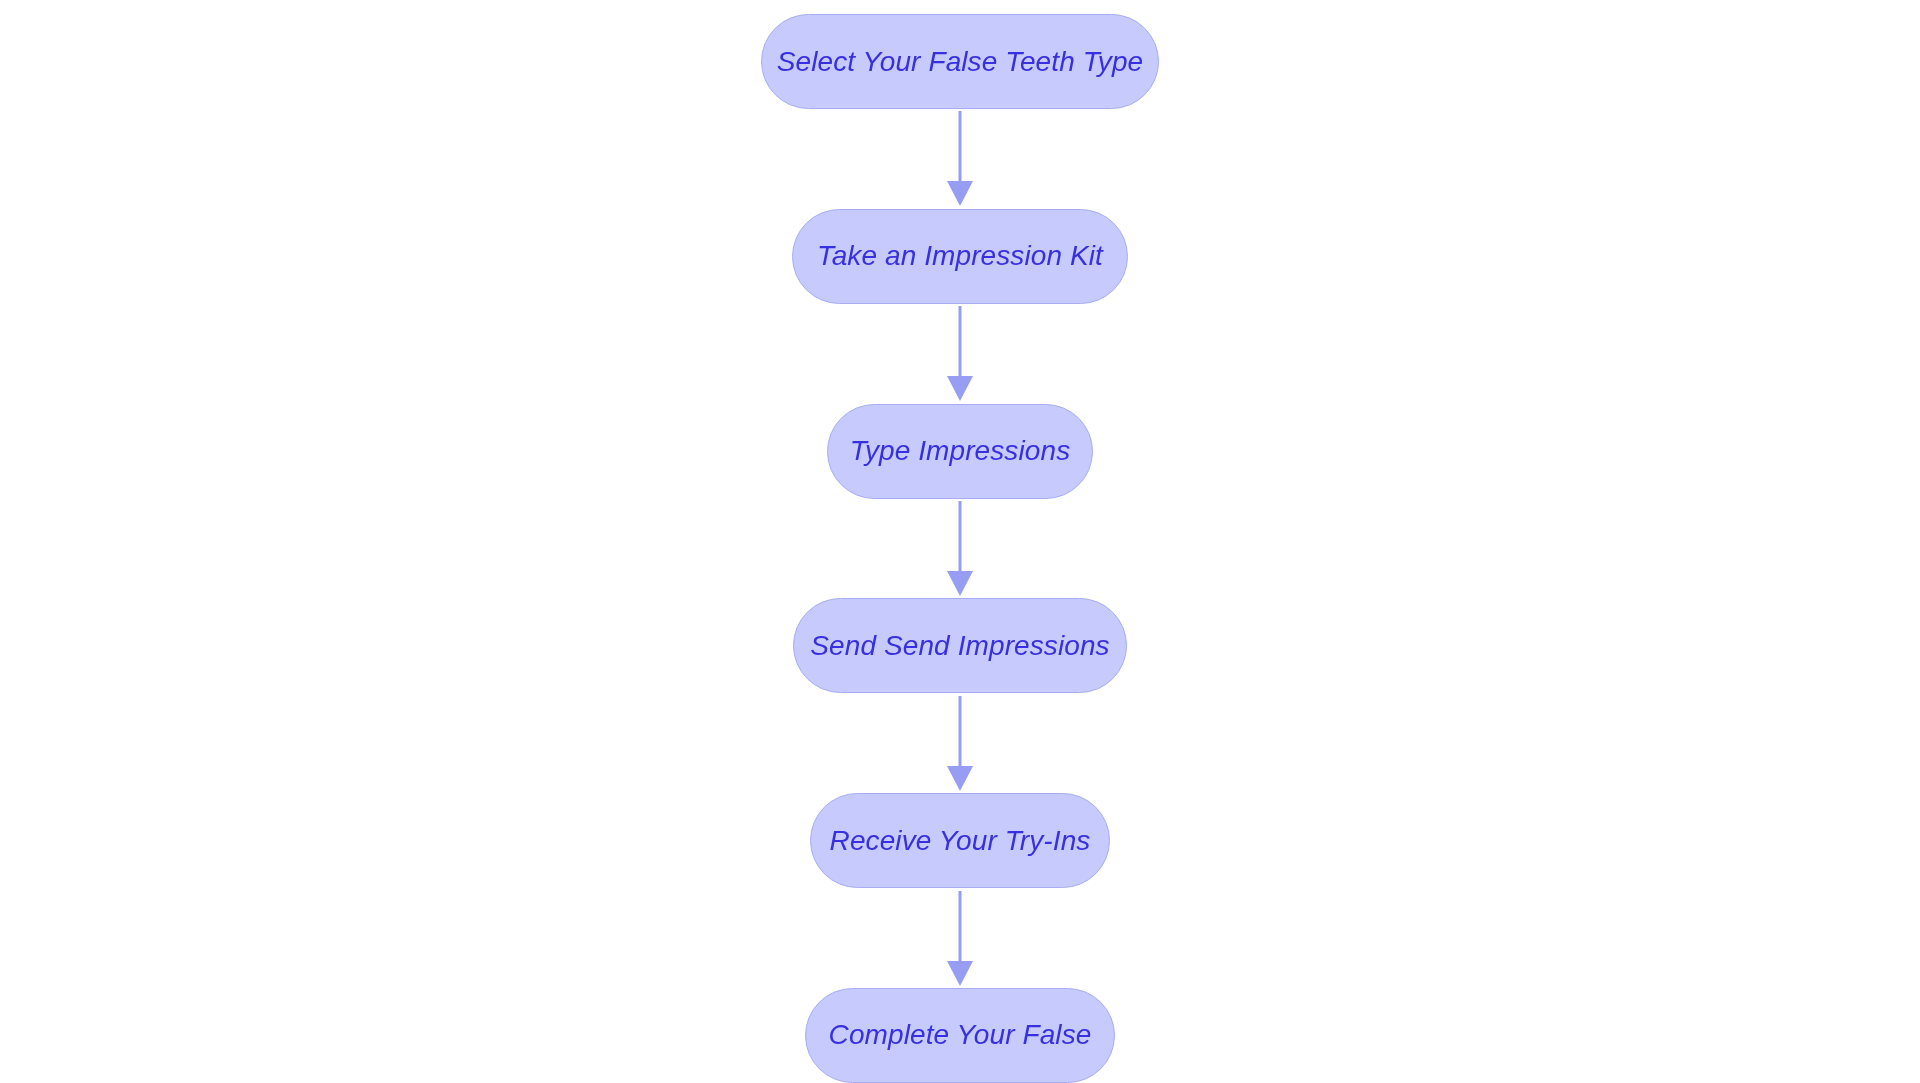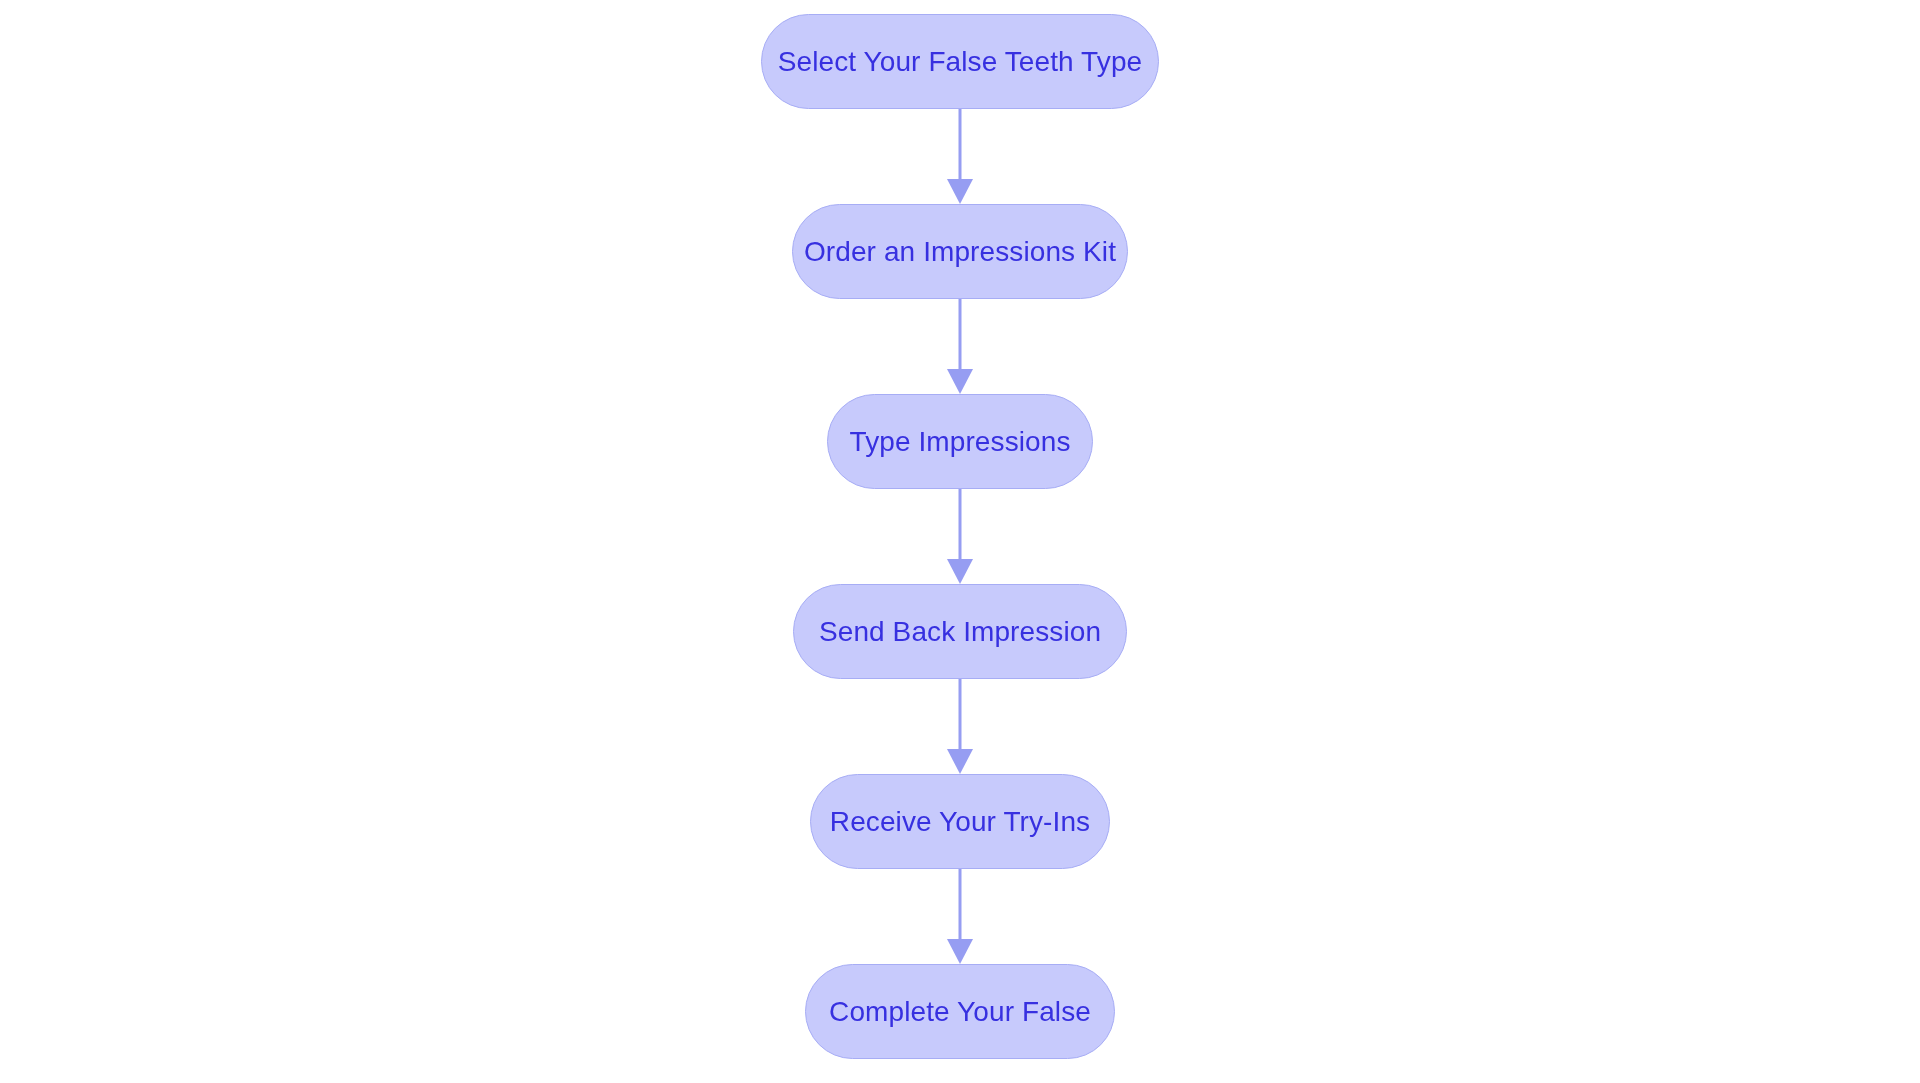--- a/index.html
+++ b/index.html
@@ -24,23 +24,24 @@
 
   .flow-column {
     position: absolute;
     left: 0;
     top: 0;
     width: 1920px;
     height: 1083px;
     display: flex;
     flex-direction: column;
     align-items: center;
-    justify-content: flex-start;
+    justify-content: space-between;
     padding-top: 14px;
     box-sizing: border-box;
+    font-style: italic;
   }
 
   .flow-node {
     box-sizing: border-box;
     height: 95px;
     border-radius: 48px;
     background: #c7cafc;
     border: 1.5px solid #a7adf5;
     display: flex;
     align-items: center;
@@ -97,39 +98,39 @@
     <div class="flow-node" style="width:398px;">
       <span class="flow-node-label">Select Your False Teeth Type</span>
     </div>
 
     <div class="flow-connector">
       <div class="connector-line"></div>
       <div class="connector-arrowhead"></div>
     </div>
 
     <div class="flow-node" style="width:336px;">
-      <span class="flow-node-label">Order an Impressions Kit</span>
+      <span class="flow-node-label">Take an Impression Kit</span>
     </div>
 
     <div class="flow-connector">
       <div class="connector-line"></div>
       <div class="connector-arrowhead"></div>
     </div>
 
     <div class="flow-node" style="width:266px;">
       <span class="flow-node-label">Type Impressions</span>
     </div>
 
     <div class="flow-connector">
       <div class="connector-line"></div>
       <div class="connector-arrowhead"></div>
     </div>
 
     <div class="flow-node" style="width:334px;">
-      <span class="flow-node-label">Send Back Impression</span>
+      <span class="flow-node-label">Send Send Impressions</span>
     </div>
 
     <div class="flow-connector">
       <div class="connector-line"></div>
       <div class="connector-arrowhead"></div>
     </div>
 
     <div class="flow-node" style="width:300px;">
       <span class="flow-node-label">Receive Your Try-Ins</span>
     </div>

